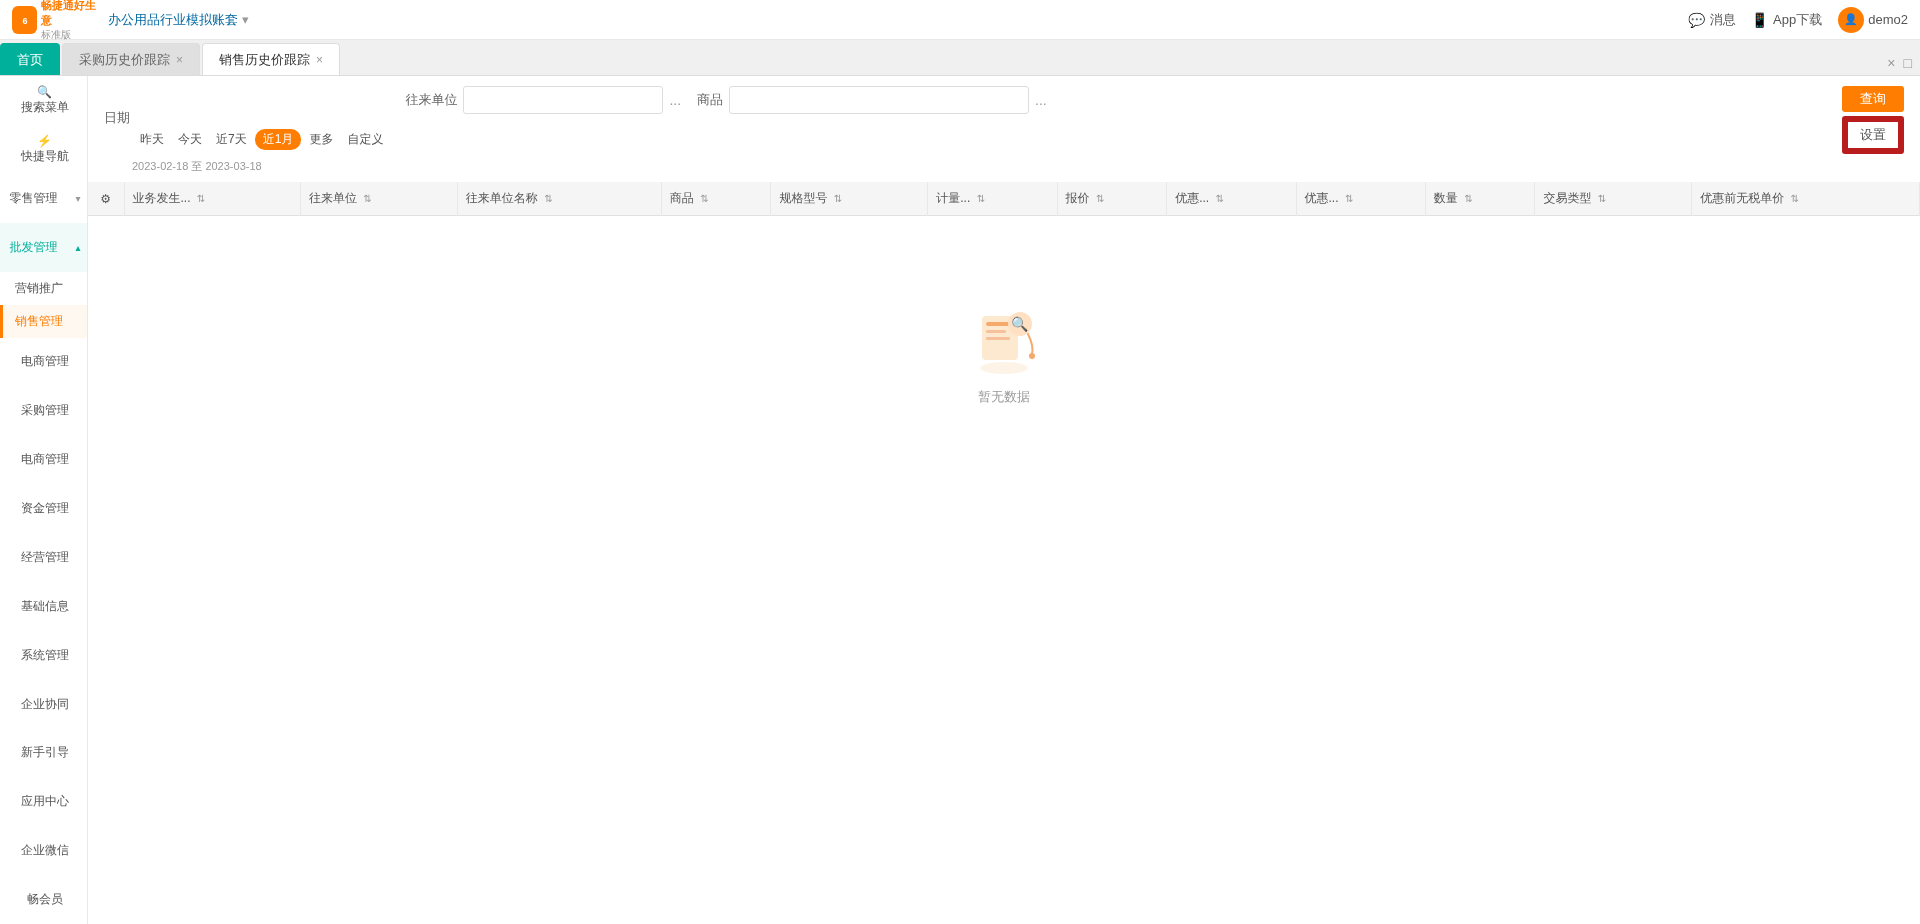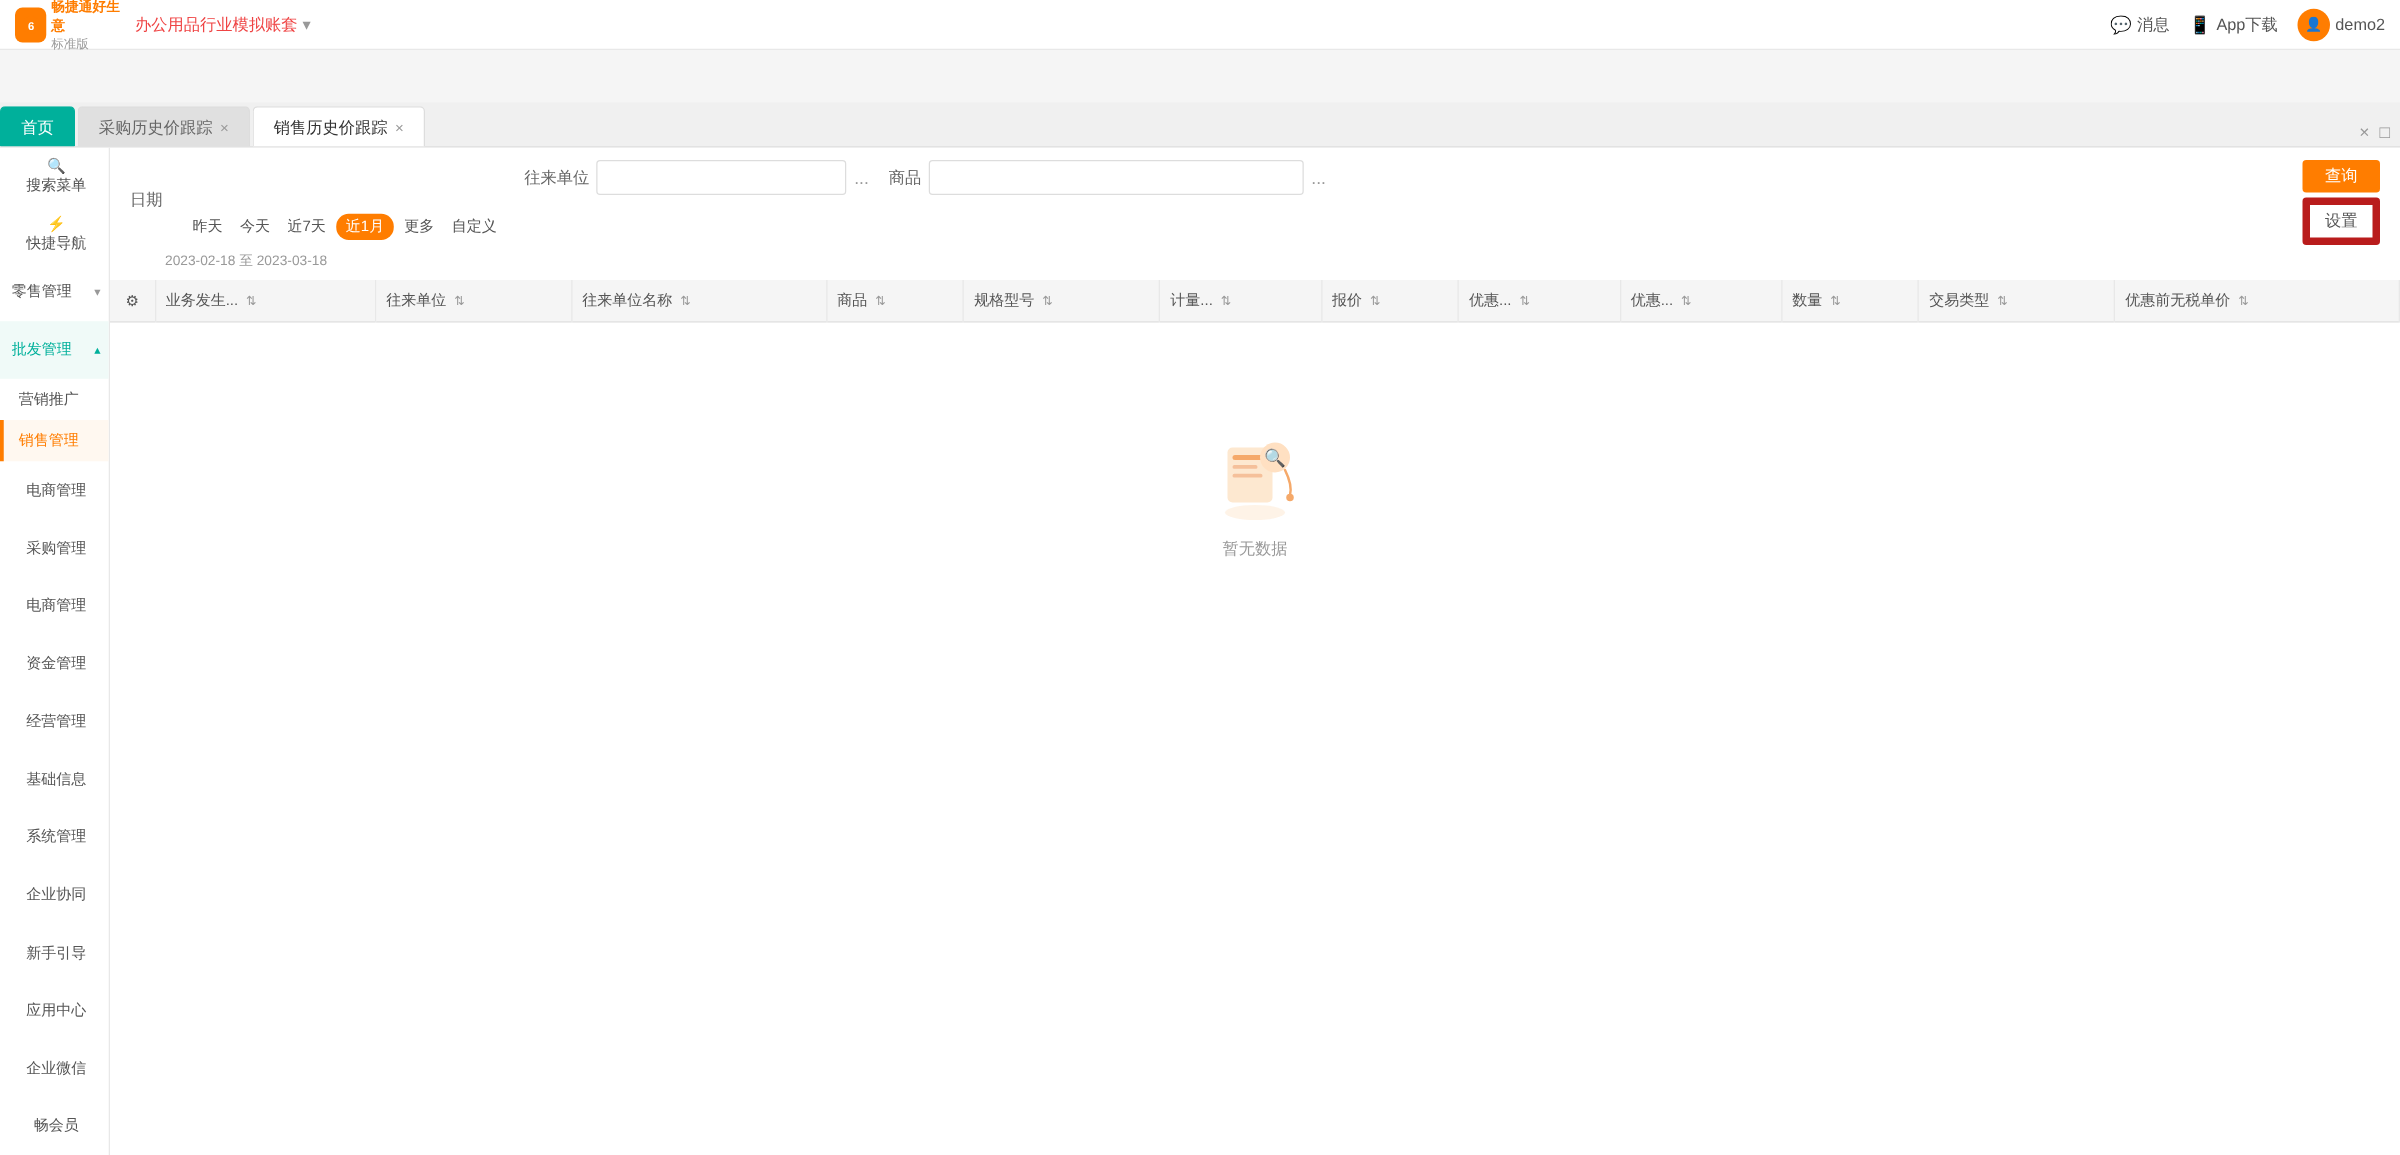--- a/index.html
+++ b/index.html
@@ -67,21 +67,20 @@
 
     
     .tab-bar {
       height: 36px;
       background: #f0f0f0;
       display: flex;
       align-items: flex-end;
       padding: 0 0 0 0;
       flex-shrink: 0;
       border-bottom: 1px solid #ddd;
-      margin-top: 42px;
     }
     .tab-item {
       height: 32px;
       padding: 0 16px;
       display: flex;
       align-items: center;
       gap: 6px;
       font-size: 13px;
       cursor: pointer;
       border-radius: 4px 4px 0 0;
@@ -203,21 +202,21 @@
       border-radius: 2px;
       display: flex;
       align-items: center;
       justify-content: center;
       color: white;
       font-size: 10px;
     }
     .filter-group {
       display: flex;
       align-items: center;
-      gap: 18px;
+      gap: 4px;
     }
     .filter-label { color: #666; font-size: 13px; }
     .date-shortcuts {
       display: flex;
       align-items: center;
       gap: 2px;
     }
     .date-btn {
       padding: 2px 6px;
       font-size: 12px;
@@ -325,21 +324,21 @@
         <circle cx="8" cy="8" r="7" fill="#ff7d00"></circle>
         <text x="8" y="12" text-anchor="middle" fill="white" font-size="9" font-weight="bold">6</text>
       </svg>
     </div>
     <div>
       <div style="font-size:11px;color:#ff7d00;font-weight:bold;">畅捷通好生意</div>
       <div style="font-size:10px;color:#999;">标准版</div>
     </div>
   </div>
   <div class="breadcrumb-area">
-    <span style="color:#ef4444;font-size:13px;">办公用品行业模拟账套</span>
+    <span style="color:#0369a1;font-size:13px;">办公用品行业模拟账套</span>
     <span style="color:#999;margin-left:4px;cursor:pointer;">▾</span>
   </div>
   <div class="header-right">
     <div class="header-right-item">
       <span style="font-size:14px;">💬</span>
       <span>消息</span>
     </div>
     <div class="header-right-item">
       <span style="font-size:14px;">📱</span>
       <span>App下载</span>

